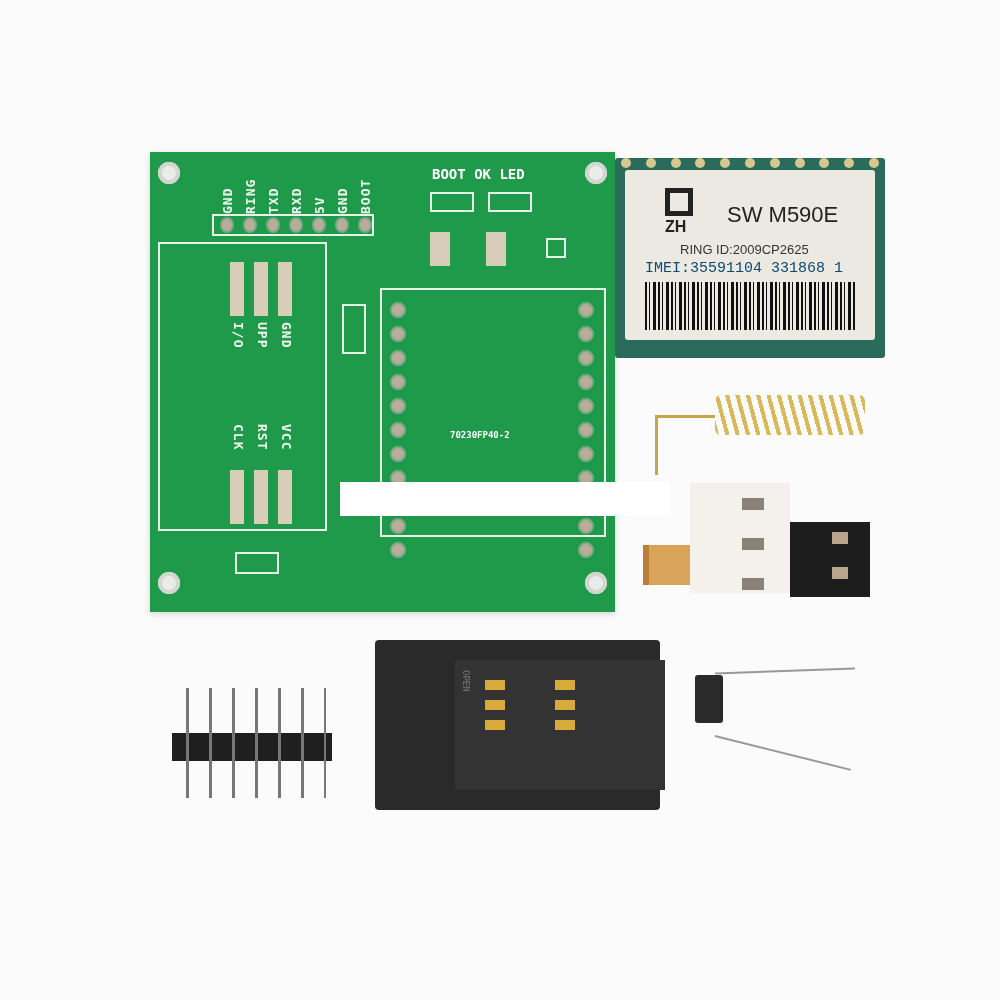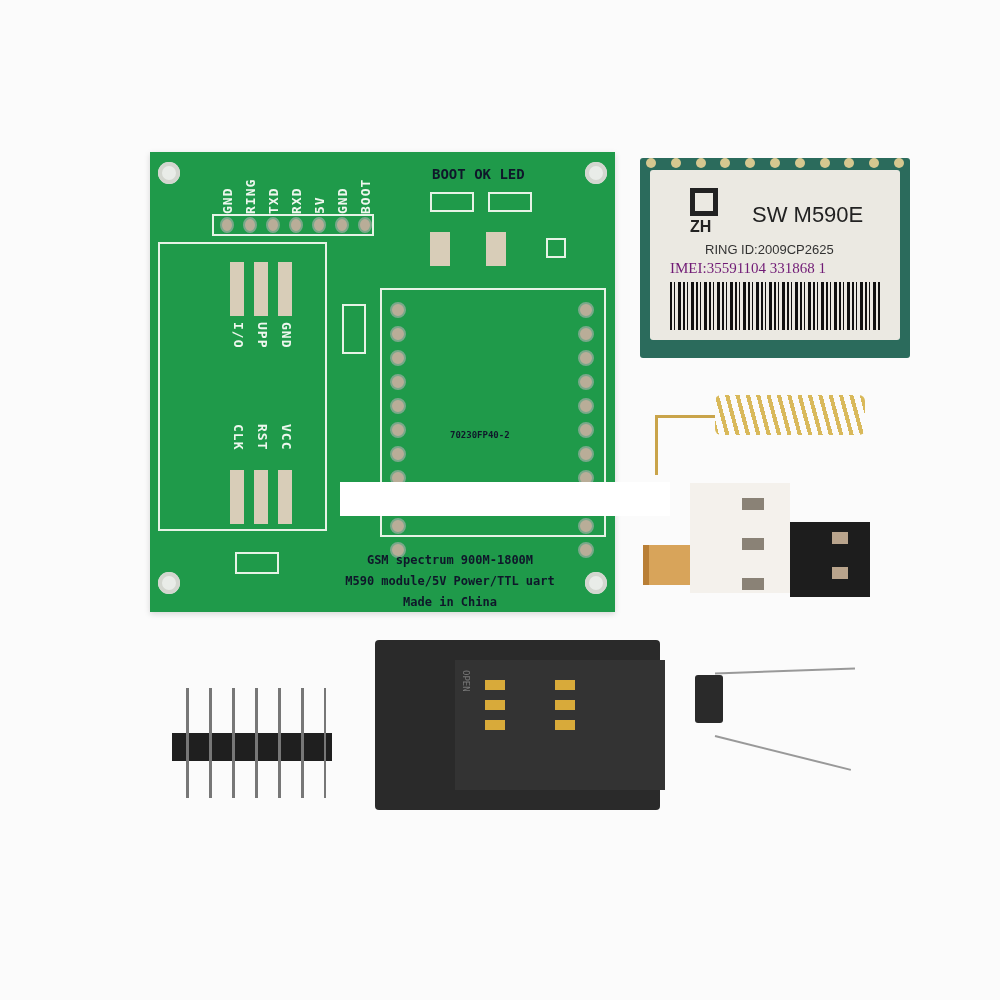--- a/index.html
+++ b/index.html
@@ -1,27 +1,27 @@
 <!DOCTYPE html>
 <html><head>
 <meta charset="utf-8">
 <style>
   html,body{margin:0;padding:0;}
   body{width:1000px;height:1000px;background:#fbfbfb;position:relative;overflow:hidden;font-family:"DejaVu Sans Mono","Liberation Mono",monospace;}
   .abs{position:absolute;}
   
   .pcb{left:150px;top:152px;width:465px;height:460px;background:#1f9a4a;box-shadow:0 2px 6px rgba(0,0,0,.15);}
   .hole{width:22px;height:22px;border-radius:50%;background:#e9ece8;box-shadow:inset 0 0 0 4px #d3d6cf;}
-  .silk{color:#0f172a;font-weight:bold;}
+  .silk{color:#ffffff;font-weight:bold;}
   .vlabel{writing-mode:vertical-rl;transform:rotate(180deg);font-size:13px;color:#eef7ee;font-weight:bold;letter-spacing:1px;}
   .box{border:2px solid #e6f3e6;}
   .pad{background:#d8cdb8;}
   .pin{width:12px;height:12px;border-radius:50%;background:#b9ad98;border:2px solid #7aa88a;}
   
-  .module{left:640px;top:158px;width:270px;height:200px;background:#2b6b5c;border-radius:3px;}
+  .module{left:615px;top:158px;width:270px;height:200px;background:#2b6b5c;border-radius:3px;}
   .shield{left:10px;top:12px;width:250px;height:170px;background:#ebe9e2;border-radius:3px;}
   .castel{width:10px;height:10px;border-radius:50%;background:#d6c78f;}
   .barcode{background:repeating-linear-gradient(90deg,#111 0 2px,#ebe9e2 2px 4px,#111 4px 5px,#ebe9e2 5px 8px,#111 8px 11px,#ebe9e2 11px 13px);}
   
   .cover{left:340px;top:482px;width:330px;height:34px;background:#ffffff;}
 </style>
 </head>
 <body>
 
 <div class="abs pcb">
@@ -99,25 +99,20 @@
       <div class="pin"></div>
       <div class="pin"></div>
       <div class="pin"></div>
       <div class="pin"></div>
       <div class="pin"></div>
       <div class="pin"></div>
   </div>
 
   <div class="abs box" style="left:85px;top:400px;width:40px;height:18px"></div>
 
-  <div class="abs silk" style="left:150px;top:398px;width:300px;text-align:center;font-size:12px;line-height:21px">
-    <div>GSM spectrum 900M-1800M</div>
-    <div>M590 module/5V Power/TTL uart</div>
-    <div>Made in China</div>
-  </div>
 </div>
 
 <div class="abs cover"></div>
 
 <div class="abs module">
   <div class="abs" style="left:6px;top:0;right:6px;height:8px;display:flex;justify-content:space-between">
     <div class="castel"></div>
       <div class="castel"></div>
       <div class="castel"></div>
       <div class="castel"></div>
@@ -127,21 +122,21 @@
       <div class="castel"></div>
       <div class="castel"></div>
       <div class="castel"></div>
       <div class="castel"></div>
   </div>
   <div class="abs shield">
     <div class="abs" style="left:40px;top:18px;width:28px;height:28px;border:5px solid #222;box-sizing:border-box"></div>
     <div class="abs" style="left:40px;top:48px;font-size:16px;font-weight:bold;color:#222;font-family:'Liberation Sans',sans-serif">ZH</div>
     <div class="abs" style="left:102px;top:32px;font-size:22px;color:#222;font-family:'Liberation Sans',sans-serif">SW M590E</div>
     <div class="abs" style="left:55px;top:72px;font-size:13px;color:#333;font-family:'Liberation Sans',sans-serif">RING ID:2009CP2625</div>
-    <div class="abs" style="left:20px;top:90px;font-size:15px;color:#701a75;font-family:Liberation Serif, serif">IMEI:35591104 331868 1</div>
+    <div class="abs" style="left:20px;top:90px;font-size:15px;color:#0c4a6e;font-family:Liberation Mono, monospace">IMEI:35591104 331868 1</div>
     <div class="abs barcode" style="left:20px;top:112px;width:210px;height:48px"></div>
   </div>
 </div>
 
 <div class="abs" style="left:655px;top:395px;width:215px;height:42px">
   <div class="abs" style="left:0;top:20px;width:3px;height:60px;background:#c9a44a"></div>
   <div class="abs" style="left:0;top:20px;width:60px;height:3px;background:#c9a44a"></div>
   <div class="abs" style="left:60px;top:0;width:150px;height:40px;background:repeating-linear-gradient(75deg,#d9b95a 0 4px,transparent 4px 10px);border-radius:6px"></div>
 </div>
 

